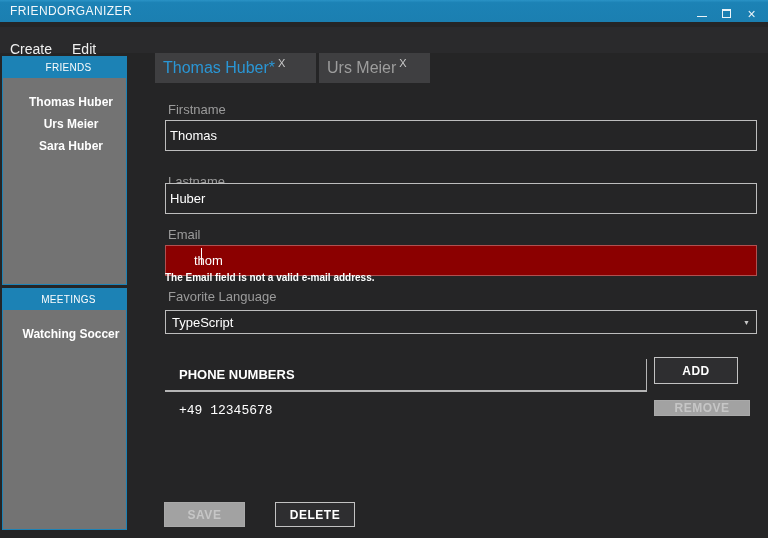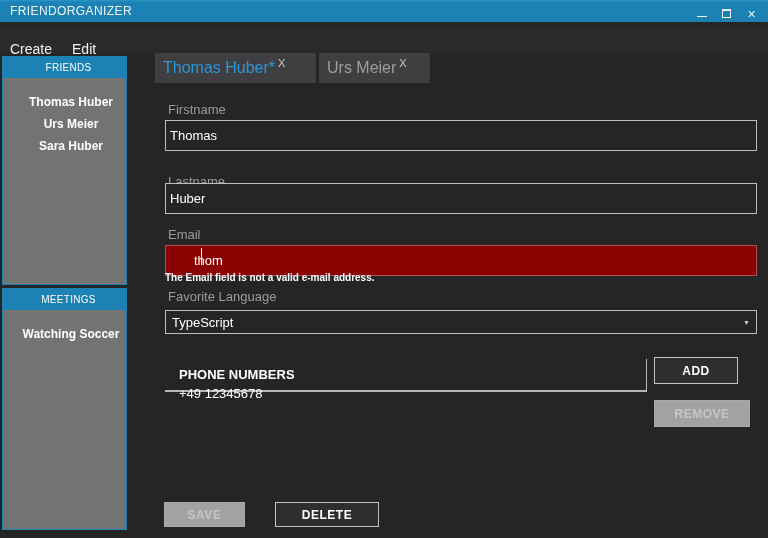--- a/index.html
+++ b/index.html
@@ -75,33 +75,33 @@
   .combobox-value { font-size: 13px; color: #fff; flex: 1; }
   .combo-arrow { font-size: 7px; color: #c8c8c8; }
 
   
   .phone-header {
     left: 165px; top: 341px; width: 482px; height: 33px;
     border-bottom: 2px solid #b5b5b5; border-right: 1px solid #b5b5b5;
     font-size: 13px; font-weight: bold; color: #fff;
     line-height: 31px; padding-left: 14px; cursor: default; margin-top: 18px;
   }
-  .phone-item { left: 165px; top: 384px; width: 482px; height: 20px; line-height: 20px; padding-left: 14px; font-size: 13px; color: #fff; cursor: default; }
+  .phone-item { left: 165px; top: 401px; width: 482px; height: 20px; line-height: 20px; padding-left: 14px; font-size: 13px; color: #fff; cursor: default; font-family: Liberation Mono, monospace; }
 
   
   .btn {
     border: 1px solid #c2c2c2; background: #2e2e30; color: #fff;
     font-family: "Liberation Sans", sans-serif; font-size: 12px; font-weight: bold;
     letter-spacing: .5px; cursor: default;
   }
   .btn-disabled { background: #a2a2a2; border-color: #a9a9a9; color: #c6c6c6; }
   .btn-add { left: 654px; top: 357px; width: 84px; height: 27px; }
-  .btn-remove { left: 654px; top: 400px; width: 96px; height: 27px; }
+  .btn-remove { left: 654px; top: 400px; width: 96px; height: 16px; }
   .btn-save { left: 164px; top: 502px; width: 81px; height: 25px; }
-  .btn-delete { left: 275px; top: 502px; width: 104px; height: 25px; }
+  .btn-delete { left: 275px; top: 502px; width: 80px; height: 25px; }
 </style>
 </head>
 <body>
 
 <div class="abs titlebar">
   <span class="titlebar-text">FRIENDORGANIZER</span>
   <div class="win-controls">
     <div class="win-btn">
         <span class="glyph-min"></span>
       </div>

